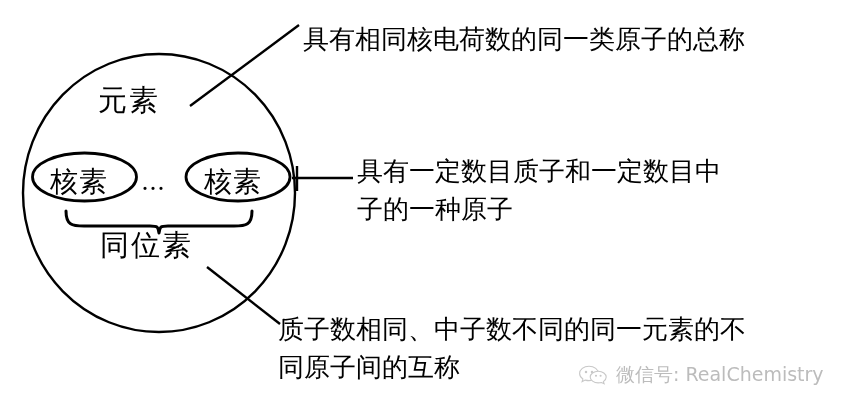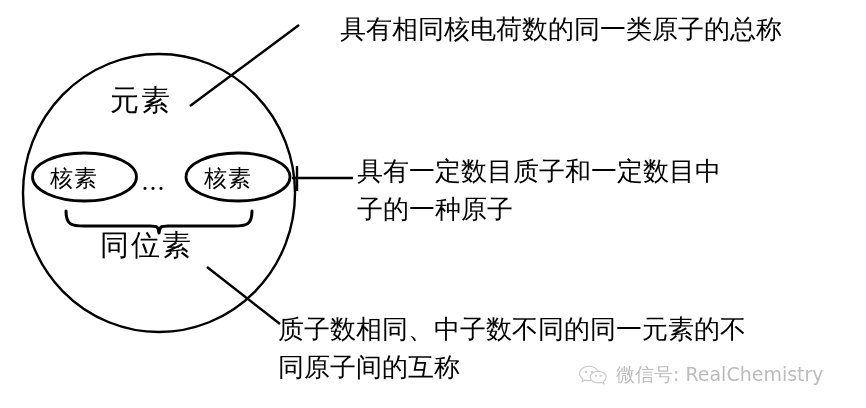--- a/index.html
+++ b/index.html
@@ -24,34 +24,34 @@
   }
   .cn-label {
     position: absolute;
     color: #000000;
     font-family: "DejaVu Serif", "Liberation Serif", serif;
     white-space: nowrap;
     line-height: 1.0;
   }
   
   #label-element {
-    left: 110px;
+    left: 98px;
     top: 86px;
     font-size: 29px;
     letter-spacing: 2px;
   }
   #label-isotope {
     left: 100px;
     top: 231px;
     font-size: 29px;
     letter-spacing: 2px;
   }
   .nuclide-text {
     position: absolute;
-    font-size: 23px;
+    font-size: 28px;
     color: #000000;
     font-family: Liberation Serif, serif;
     white-space: nowrap;
     letter-spacing: 1px;
   }
   #nuclide-left-text {
     left: 50px;
     top: 163px;
   }
   #nuclide-right-text {
@@ -71,23 +71,22 @@
   .annot {
     position: absolute;
     color: #000000;
     font-family: "DejaVu Serif", "Liberation Serif", serif;
     font-size: 26px;
     line-height: 38px;
     white-space: pre-line;
   }
   #annot-top {
     left: 303px;
-    top: 10px;
+    top: 20px;
     letter-spacing: 0px;
-    margin-left: 37px;
   }
   #annot-middle {
     left: 357px;
     top: 152px;
     letter-spacing: 0px;
   }
   #annot-bottom {
     left: 278px;
     top: 310px;
     letter-spacing: 0px;

